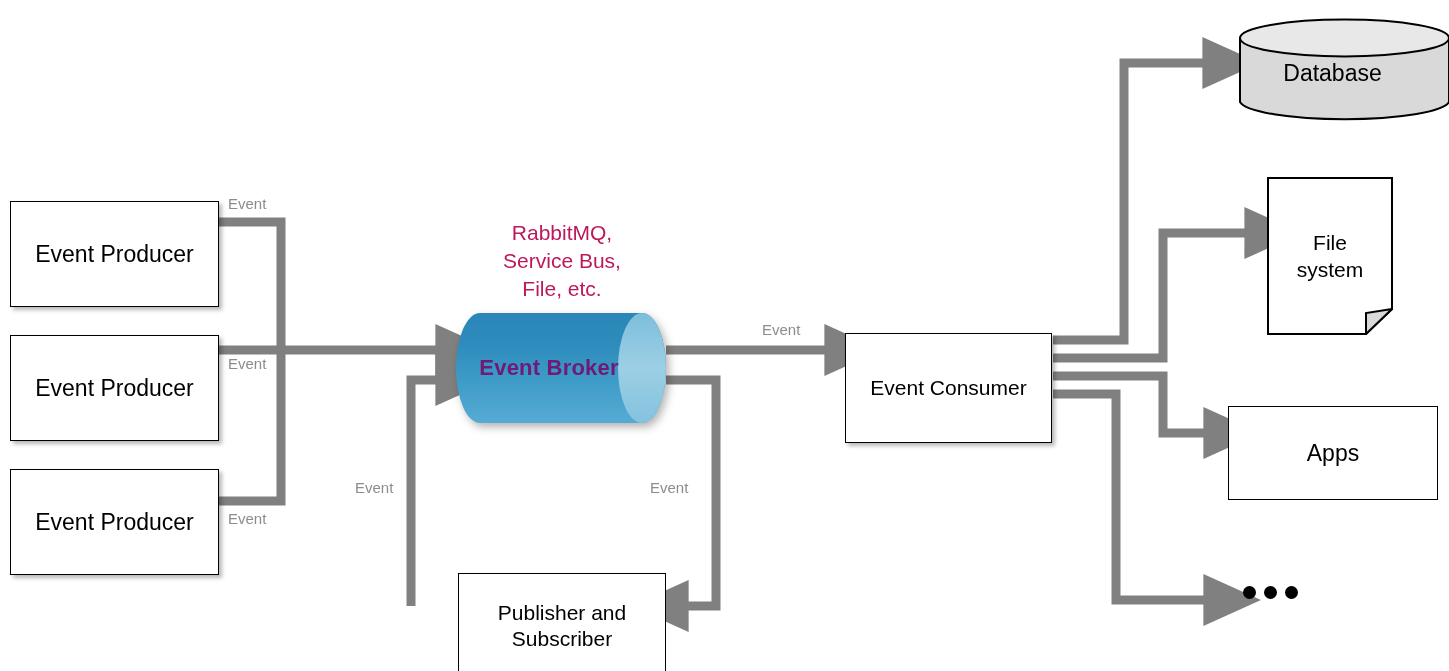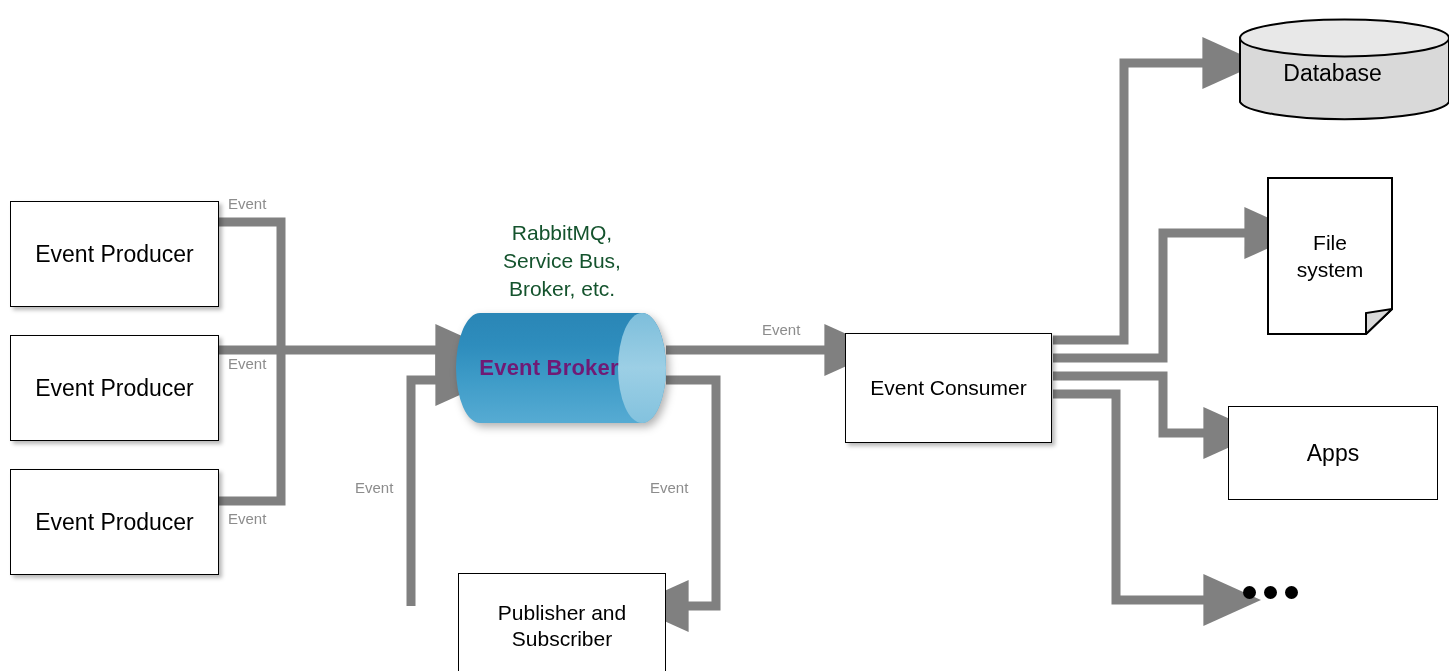--- a/index.html
+++ b/index.html
@@ -135,21 +135,21 @@
   }
 
   
   .broker-caption {
     position: absolute;
     left: 449px;
     top: 219px;
     width: 226px;
     text-align: center;
     font-size: 21px;
-    color: #14532d;
+    color: #be185d;
     line-height: 1.33;
     z-index: 4;
   }
 
   
   #wires {
     position: absolute;
     left: 0; top: 0;
     width: 1449px;
     height: 671px;
@@ -233,21 +233,21 @@
   <div class="elabel" style="left:228px; top:195px;">Event</div>
   <div class="elabel" style="left:228px; top:355px;">Event</div>
   <div class="elabel" style="left:228px; top:510px;">Event</div>
   <div class="elabel" style="left:355px; top:479px;">Event</div>
   <div class="elabel" style="left:650px; top:479px;">Event</div>
   <div class="elabel" style="left:762px; top:321px;">Event</div>
 
   <div class="broker-caption">
     <div>RabbitMQ,</div>
     <div>Service Bus,</div>
-    <div>Broker, etc.</div>
+    <div>File, etc.</div>
   </div>
 
   <div class="broker">
     <svg width="210" height="110" viewBox="0 0 210 110">
       <defs>
         <linearGradient id="bkBody" x1="0" y1="0" x2="0" y2="1">
           <stop offset="0%" stop-color="#2a86b6"></stop>
           <stop offset="30%" stop-color="#2e8dbd"></stop>
           <stop offset="62%" stop-color="#3f9cc8"></stop>
           <stop offset="100%" stop-color="#56abd3"></stop>

